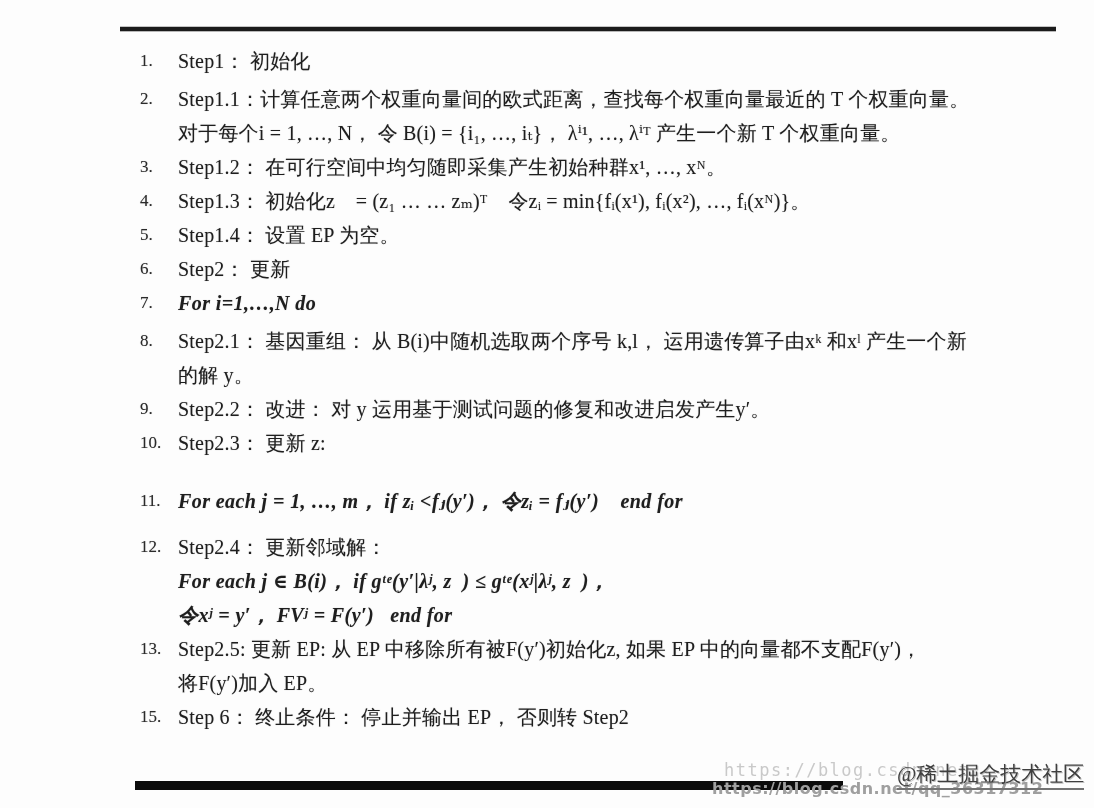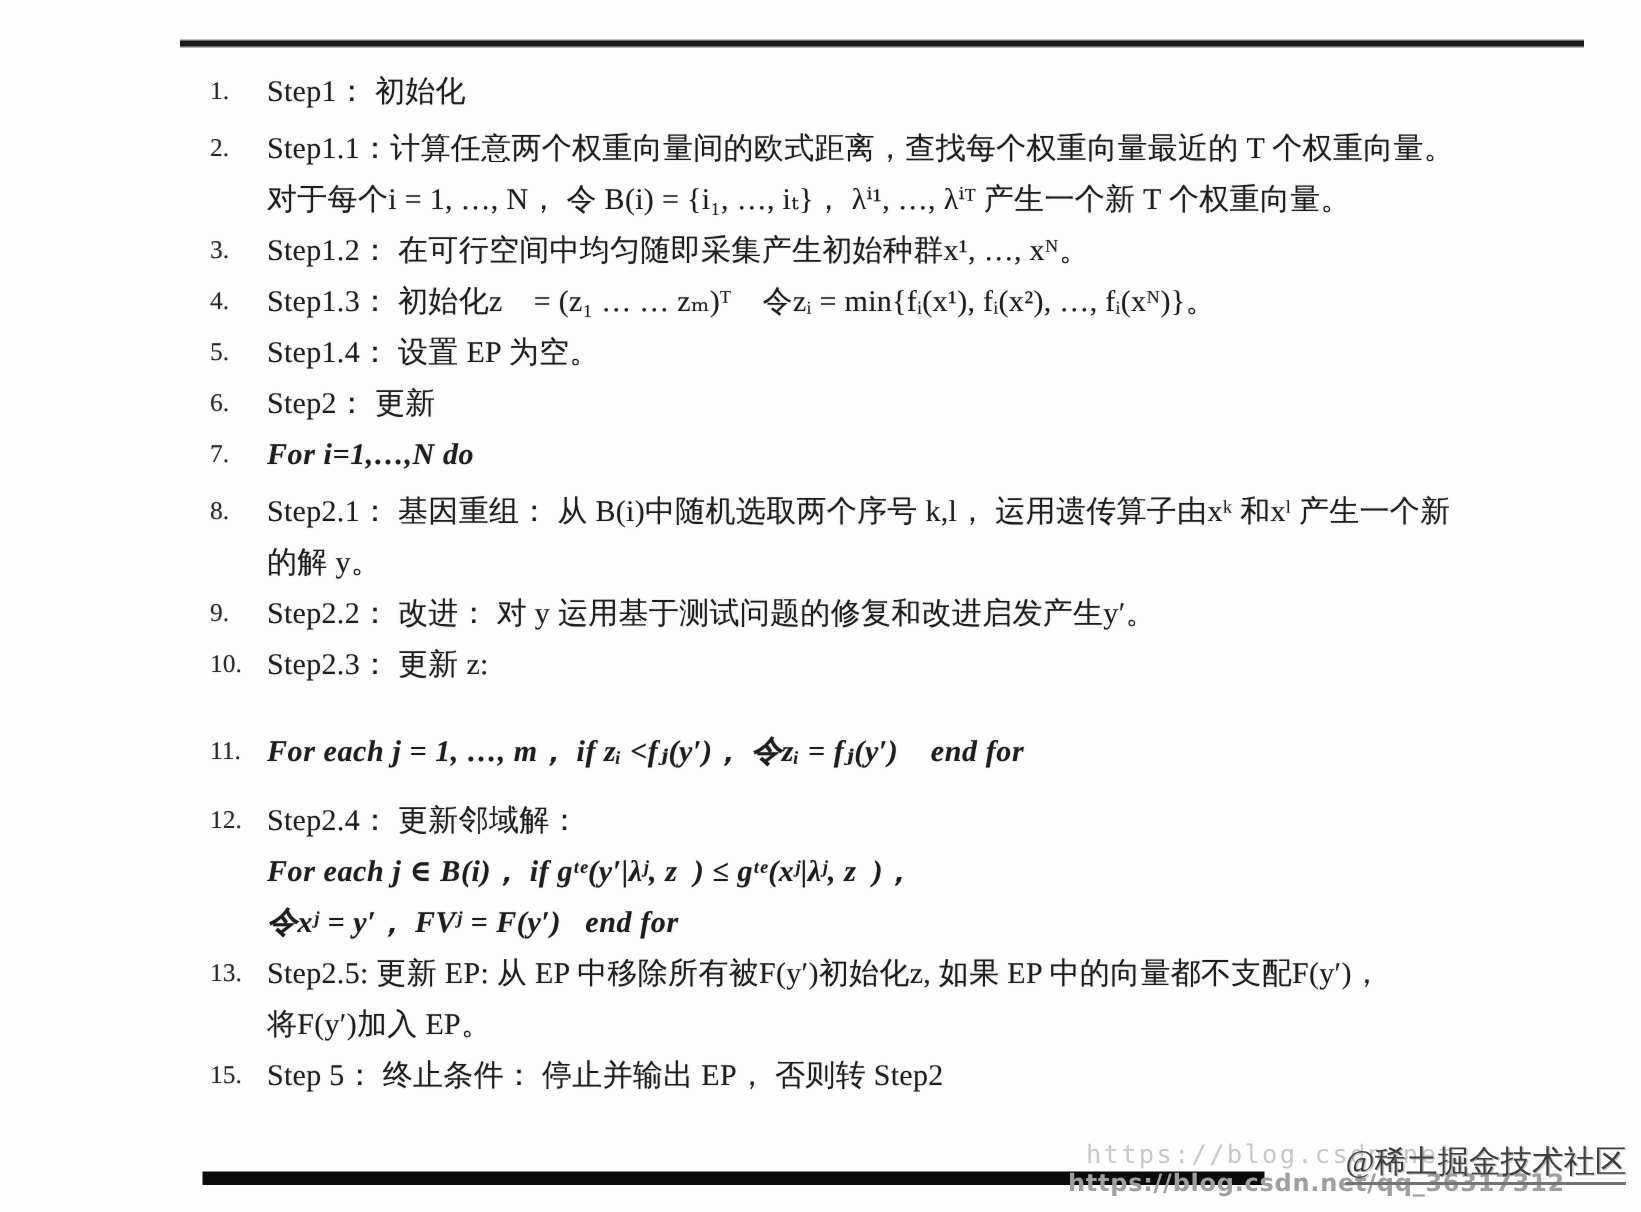--- a/index.html
+++ b/index.html
@@ -207,21 +207,21 @@
       <div class="lines">
         <div class="line">Step2.5: 更新 EP: 从 EP 中移除所有被F(y′)初始化z, 如果 EP 中的向量都不支配F(y′)，</div>
         <div class="line">将F(y′)加入 EP。</div>
       </div>
     </div>
 
 
     <div class="item">
       <span class="num">15.</span>
       <div class="lines">
-          <div class="line">Step 5： 终止条件： 停止并输出 EP， 否则转 Step2</div>
+          <div class="line">Step 6： 终止条件： 停止并输出 EP， 否则转 Step2</div>
         </div>
     </div>
 
   </div>
 
   <div class="wm-url-1">https://blog.csdn.net</div>
   <div class="wm-handle">@稀土掘金技术社区</div>
   <div class="bottom-bar"></div>
   <div class="wm-url-2">https://blog.csdn.net/qq_36317312</div>
 

